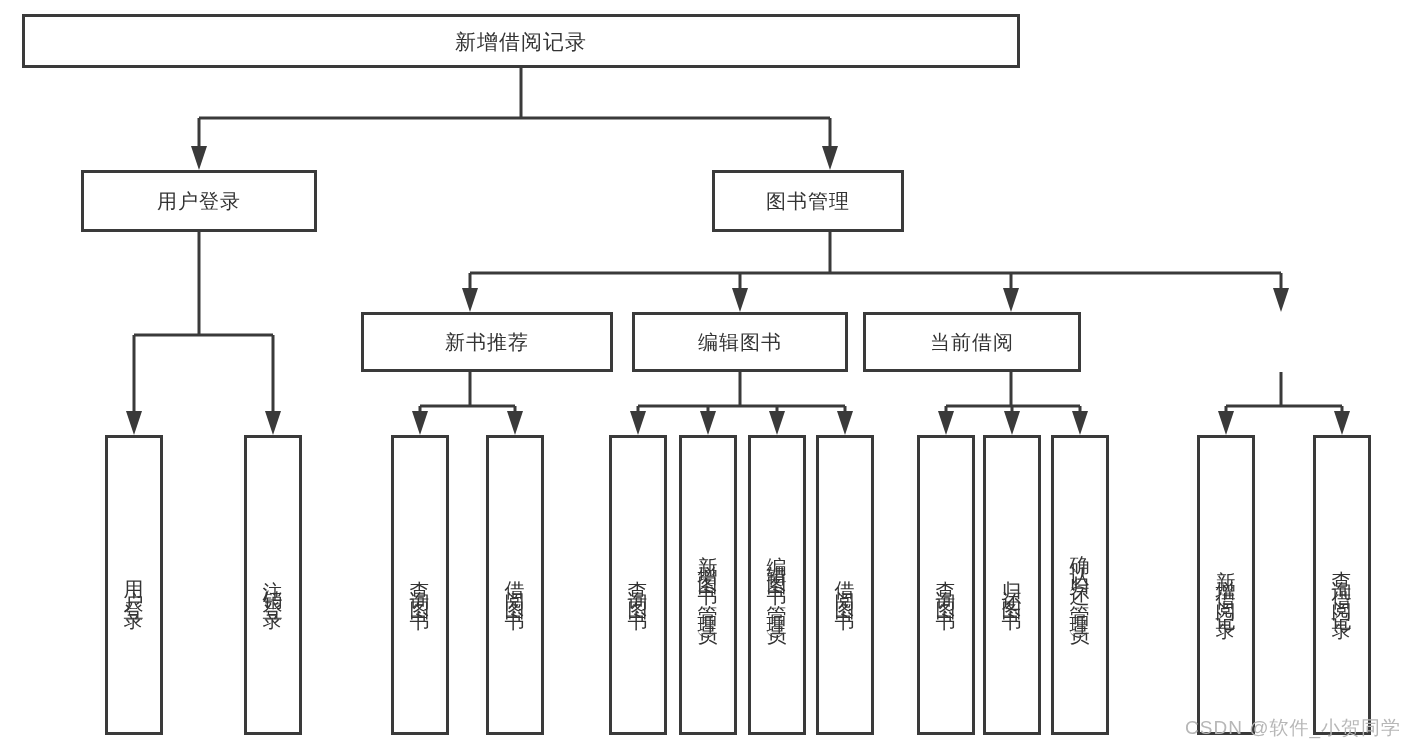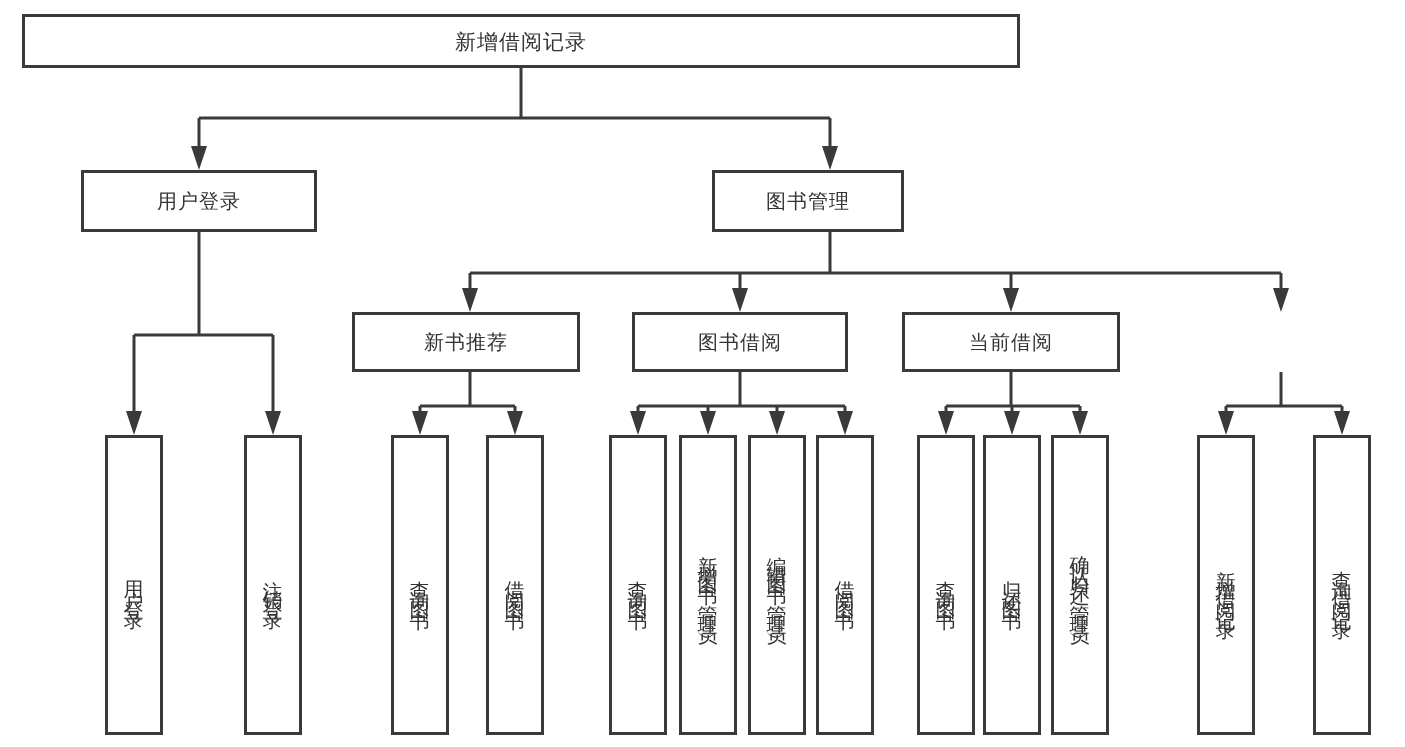--- a/index.html
+++ b/index.html
@@ -113,27 +113,27 @@
     <span>新增借阅记录</span>
   </div>
 
   <div class="node hbox" style="left:81px;top:170px;width:236px;height:62px">
     <span>用户登录</span>
   </div>
   <div class="node hbox" style="left:712px;top:170px;width:192px;height:62px">
     <span>图书管理</span>
   </div>
 
-  <div class="node hbox" style="left:352px;top:312px;width:228px;height:60px">
+  <div class="node hbox" style="left:361px;top:312px;width:252px;height:60px">
     <span>新书推荐</span>
   </div>
   <div class="node hbox" style="left:632px;top:312px;width:216px;height:60px">
-    <span>图书借阅</span>
+    <span>编辑图书</span>
   </div>
-  <div class="node hbox" style="left:902px;top:312px;width:218px;height:60px">
+  <div class="node hbox" style="left:863px;top:312px;width:218px;height:60px">
     <span>当前借阅</span>
   </div>
 
   <div class="node leaf" style="left:105px;top:435px;width:58px;height:300px">
     <span class="vtext">用户登录</span>
   </div>
   <div class="node leaf" style="left:244px;top:435px;width:58px;height:300px">
     <span class="vtext">注销登录</span>
   </div>
 
@@ -167,14 +167,15 @@
     <span class="vtext">确认归还（管理员）</span>
   </div>
 
   <div class="node leaf" style="left:1197px;top:435px;width:58px;height:300px">
     <span class="vtext">新增借阅记录</span>
   </div>
   <div class="node leaf" style="left:1313px;top:435px;width:58px;height:300px">
     <span class="vtext">查询借阅记录</span>
   </div>
 
+  <div class="watermark">CSDN @软件_小贺同学</div>
 
 </div>
 
 </body></html>

